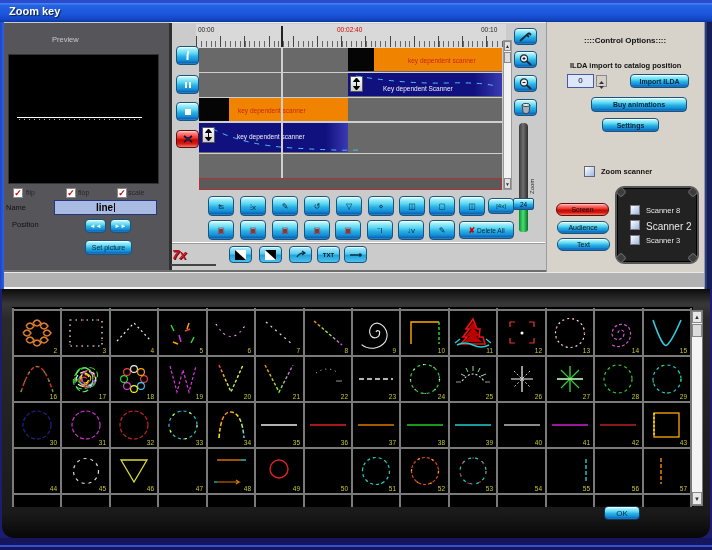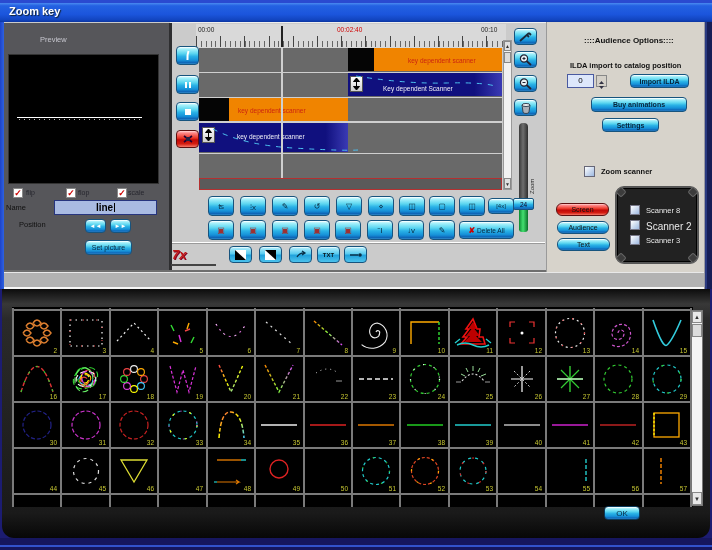--- a/index.html
+++ b/index.html
@@ -16,33 +16,33 @@
 <div style="left:0;top:3px;width:712px;height:19px;background:linear-gradient(180deg,#4a8af0 0%,#2361e2 15%,#1b55dc 60%,#1245c0 88%,#0c35a0 100%);"></div>
 <div style="left:9px;top:5px;font-size:11px;font-weight:bold;color:#fff;text-shadow:1px 1px 1px #123;">Zoom key</div>
 <div style="left:0;top:22px;width:4px;height:268px;background:linear-gradient(90deg,#1d42c8,#2e62e0);"></div>
 <div style="left:704px;top:22px;width:8px;height:268px;background:linear-gradient(90deg,#9a9aa2 0 1px,#2a3a80 1px 3px,#161e56 3px);"></div>
 <div style="left:4px;top:22px;width:700px;height:250px;background:#cbcbcb;"></div>
 <div style="left:170px;top:22px;width:534px;height:1px;background:#eeeeee;"></div>
 <div style="left:4px;top:270px;width:700px;height:2px;background:#6e6e6e;"></div>
 <div style="left:4px;top:272px;width:700px;height:17px;background:linear-gradient(180deg,#e8e8e8 0 1px,#b2b2b2 1px,#b2b2b2 15px,#f6f6f6 15px);"></div>
 <div style="left:4px;top:23px;width:165px;height:247px;background:#56565a;"></div>
 <div style="left:169px;top:23px;width:3px;height:247px;background:#2e2e30;"></div>
-<div style="left:40px;top:35px;font-size:7.5px;color:#c6c6ce;">Preview</div>
+<div style="left:52px;top:35px;font-size:7.5px;color:#c6c6ce;">Preview</div>
 <div style="left:8px;top:54px;width:151px;height:130px;background:#000;border:1px solid #333;"></div>
 <div style="left:17px;top:117px;width:125px;height:1px;background:#fff;"></div>
 <div style="left:19px;top:119px;width:122px;height:1px;background:repeating-linear-gradient(90deg,#bbb 0 1px,transparent 1px 5px);"></div>
 <div style="left:13px;top:188px;width:10px;height:10px;background:#fff;border:1px solid #888;font-size:9px;color:#c00;line-height:8px;text-align:center;font-weight:bold;">✓</div>
 <div style="left:26px;top:189px;font-size:7px;color:#26262e;">flip</div>
 <div style="left:66px;top:188px;width:10px;height:10px;background:#fff;border:1px solid #888;font-size:9px;color:#c00;line-height:8px;text-align:center;font-weight:bold;">✓</div>
 <div style="left:78px;top:189px;font-size:7px;color:#26262e;">flop</div>
 <div style="left:117px;top:188px;width:10px;height:10px;background:#fff;border:1px solid #888;font-size:9px;color:#c00;line-height:8px;text-align:center;font-weight:bold;">✓</div>
 <div style="left:128px;top:189px;font-size:7px;color:#26262e;">scale</div>
 <div style="left:6px;top:203px;font-size:7.5px;color:#111;">Name</div>
 <div style="left:54px;top:200px;width:103px;height:15px;background:#a9bbe2;border:1px solid #27357e;font-size:10px;font-weight:bold;color:#000;text-align:center;line-height:13px;">line<span style="position:relative;display:inline-block;width:1px;height:9px;background:#000;margin-left:1px;top:1px;"></span></div>
-<div style="left:19px;top:220px;font-size:7.5px;color:#111;">Position</div>
+<div style="left:12px;top:220px;font-size:7.5px;color:#111;">Position</div>
 <div class="cb" style="left:85px;top:219px;width:21px;height:14px;">
     <span style="font-size:6px;color:#fff;">◄◄</span>
   </div>
 <div class="cb" style="left:110px;top:219px;width:21px;height:14px;">
     <span style="font-size:6px;color:#fff;">►►</span>
   </div>
 <div class="cb" style="left:85px;top:240px;width:47px;height:15px;">Set picture</div>
 <div style="left:196px;top:24px;width:310px;height:24px;background:#d9d9d9;"></div>
 <div style="left:196px;top:41px;width:310px;height:6px;background:repeating-linear-gradient(90deg,#666 0 1px,transparent 1px 4.85px);"></div>
 <div style="left:196px;top:36px;width:310px;height:11px;background:repeating-linear-gradient(90deg,#444 0 1px,transparent 1px 24.2px);"></div>
@@ -216,21 +216,21 @@
       <ellipse cx="7" cy="4" rx="4" ry="1.5" fill="#f2f2f2" stroke="#345" stroke-width="1"></ellipse>
     </svg>
   </div>
 <div style="left:519px;top:123px;width:9px;height:107px;background:linear-gradient(90deg,#3a3a3a,#6e6e6e 45%,#2e2e2e);border-radius:4px 4px 0 0;"></div>
 <div style="left:519px;top:208px;width:9px;height:24px;background:linear-gradient(90deg,#0a8a30,#44e070 45%,#0a7028);border-radius:0 0 3px 3px;"></div>
 <div class="cb" style="left:513px;top:198px;width:21px;height:12px;border-radius:2px;">
     <span style="font-size:6.5px;color:#102;">24</span>
   </div>
 <div style="left:529px;top:168px;width:9px;height:26px;font-size:6px;color:#222;writing-mode:vertical-rl;transform:rotate(180deg);">Zoom</div>
 <div style="left:546px;top:22px;width:158px;height:250px;background:#d7d3cb;border-left:1px solid #9a9a9a;"></div>
-<div style="left:584px;top:36px;font-size:8px;font-weight:bold;color:#111;">::::Audience Options::::</div>
+<div style="left:584px;top:36px;font-size:8px;font-weight:bold;color:#111;">::::Control Options::::</div>
 <div style="left:570px;top:61px;font-size:7.5px;font-weight:bold;color:#111;">ILDA import to catalog position</div>
 <div style="left:567px;top:74px;width:27px;height:14px;background:#dde7fb;border:1px solid #4a5aa0;font-size:8px;text-align:center;line-height:12px;color:#000;">0</div>
 <div style="left:596px;top:75px;width:11px;height:12px;background:#d4d0c8;border:1px solid #888;"><svg width="9" height="10">
       <path d="M4.5 1 L2 4 h5 z" fill="#334"></path>
       <path d="M4.5 9 L2 6 h5 z" fill="#334"></path>
     </svg></div>
 <div class="cb" style="left:630px;top:74px;width:59px;height:14px;">
     <span style="font-size:7px;font-weight:bold;">Import ILDA</span>
   </div>
 <div class="cb" style="left:591px;top:97px;width:96px;height:15px;">

